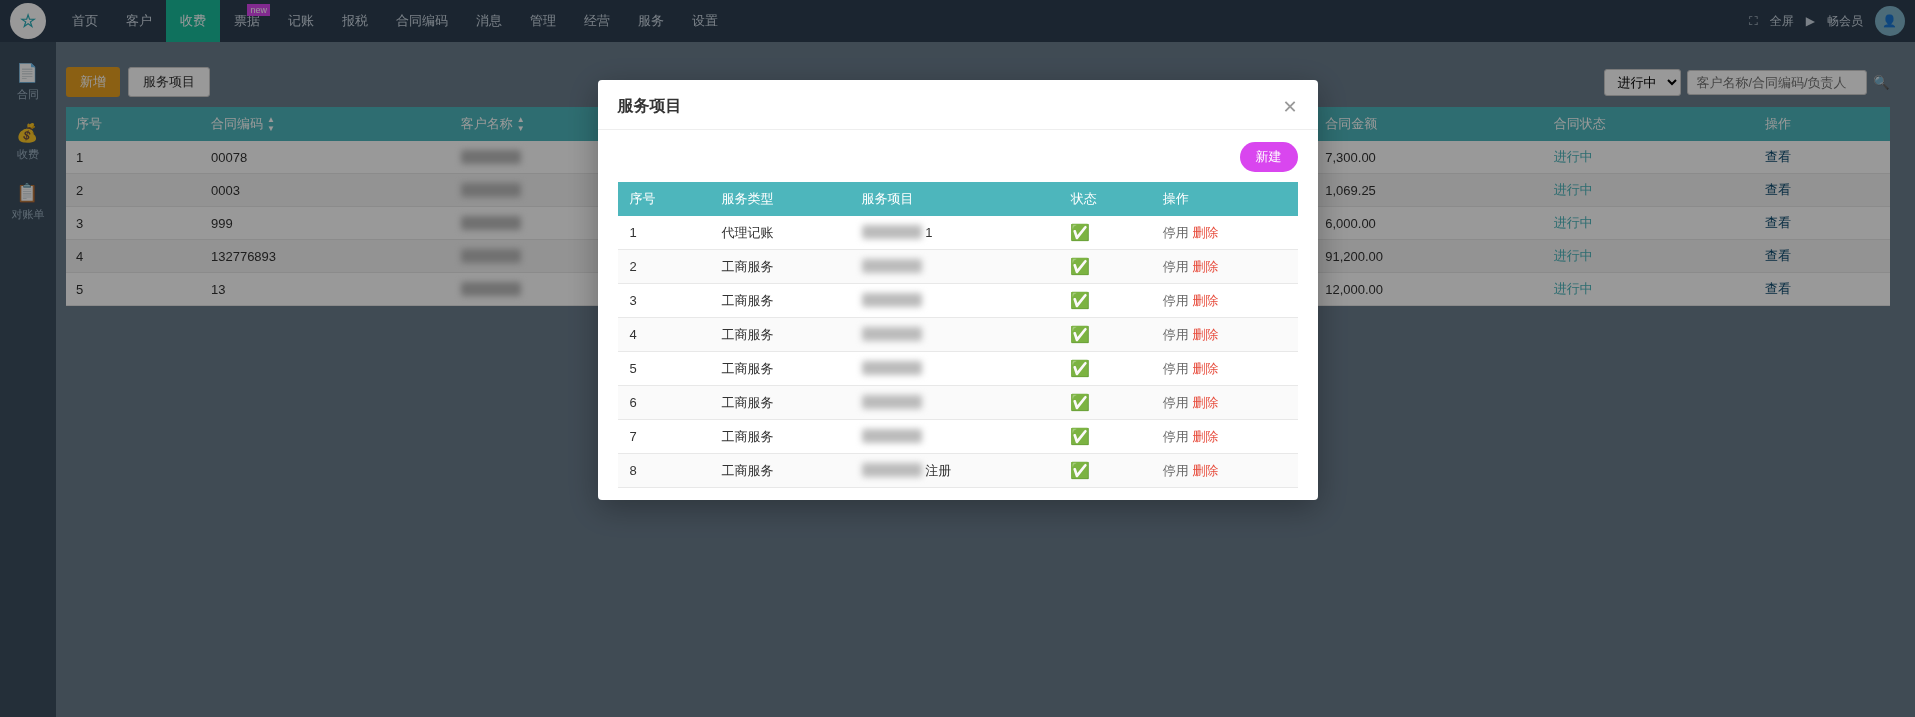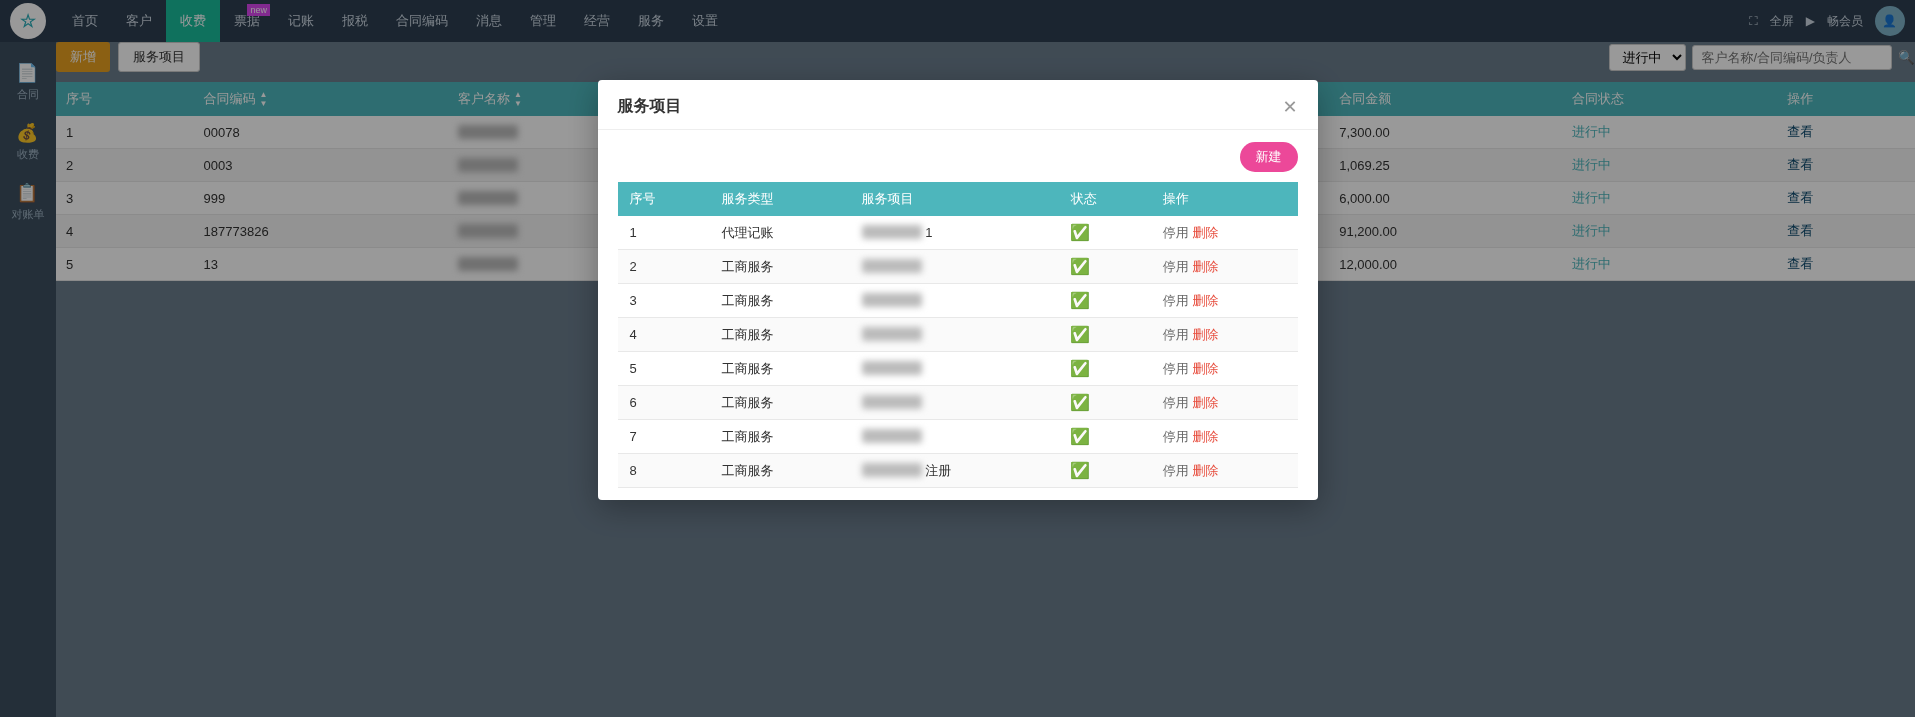--- a/index.html
+++ b/index.html
@@ -88,24 +88,24 @@
       font-size: 11px;
     }
     .sidebar-item .s-icon {
       font-size: 18px;
       margin-bottom: 3px;
     }
 
     
     .main-content {
       margin-top: 42px;
-      margin-left: 56px;
+      margin-left: 41px;
       background: #6b7d8d;
       min-height: calc(100vh - 42px);
-      padding: 0;
+      padding: 25px;
       position: relative;
     }
 
     
     .toolbar {
       display: flex;
       align-items: center;
       gap: 8px;
       margin-bottom: 10px;
     }
@@ -138,21 +138,21 @@
       border: 1px solid #ccc;
       border-radius: 3px;
       font-size: 13px;
       background: #fff;
     }
     .search-input {
       padding: 4px 8px;
       border: 1px solid #ccc;
       border-radius: 3px;
       font-size: 13px;
-      width: 200px;
+      width: 180px;
       background: #fff;
     }
     .search-btn {
       background: none; border: none; cursor: pointer; color: #666;
     }
 
     
     .data-table {
       width: 100%;
       border-collapse: collapse;
@@ -234,21 +234,21 @@
       padding: 12px 20px;
       overflow-y: auto;
       flex: 1;
     }
     .modal-toolbar {
       display: flex;
       justify-content: flex-end;
       margin-bottom: 10px;
     }
     .btn-modal-new {
-      background: #ec4899;
+      background: #d946ef;
       color: #fff;
       border: none;
       padding: 6px 16px;
       border-radius: 15px;
       cursor: pointer;
       font-size: 13px;
     }
 
     
     .modal-table {
@@ -429,21 +429,21 @@
         <td>999</td>
         <td><span class="blurred">&nbsp;&nbsp;&nbsp;&nbsp;&nbsp;&nbsp;</span></td>
         <td>小规模记账</td>
         <td>202305-202404</td>
         <td>6,000.00</td>
         <td class="status-badge">进行中</td>
         <td><span class="link">查看</span></td>
       </tr>
       <tr>
         <td>4</td>
-        <td>187773826</td>
+        <td>132776893</td>
         <td><span class="blurred">&nbsp;&nbsp;&nbsp;&nbsp;&nbsp;&nbsp;&nbsp;&nbsp;&nbsp;&nbsp;&nbsp;&nbsp;&nbsp;&nbsp;</span></td>
         <td>一般纳税人...</td>
         <td>201807-202403</td>
         <td>91,200.00</td>
         <td class="status-badge">进行中</td>
         <td><span class="link">查看</span></td>
       </tr>
       <tr>
         <td>5</td>
         <td>13</td>

